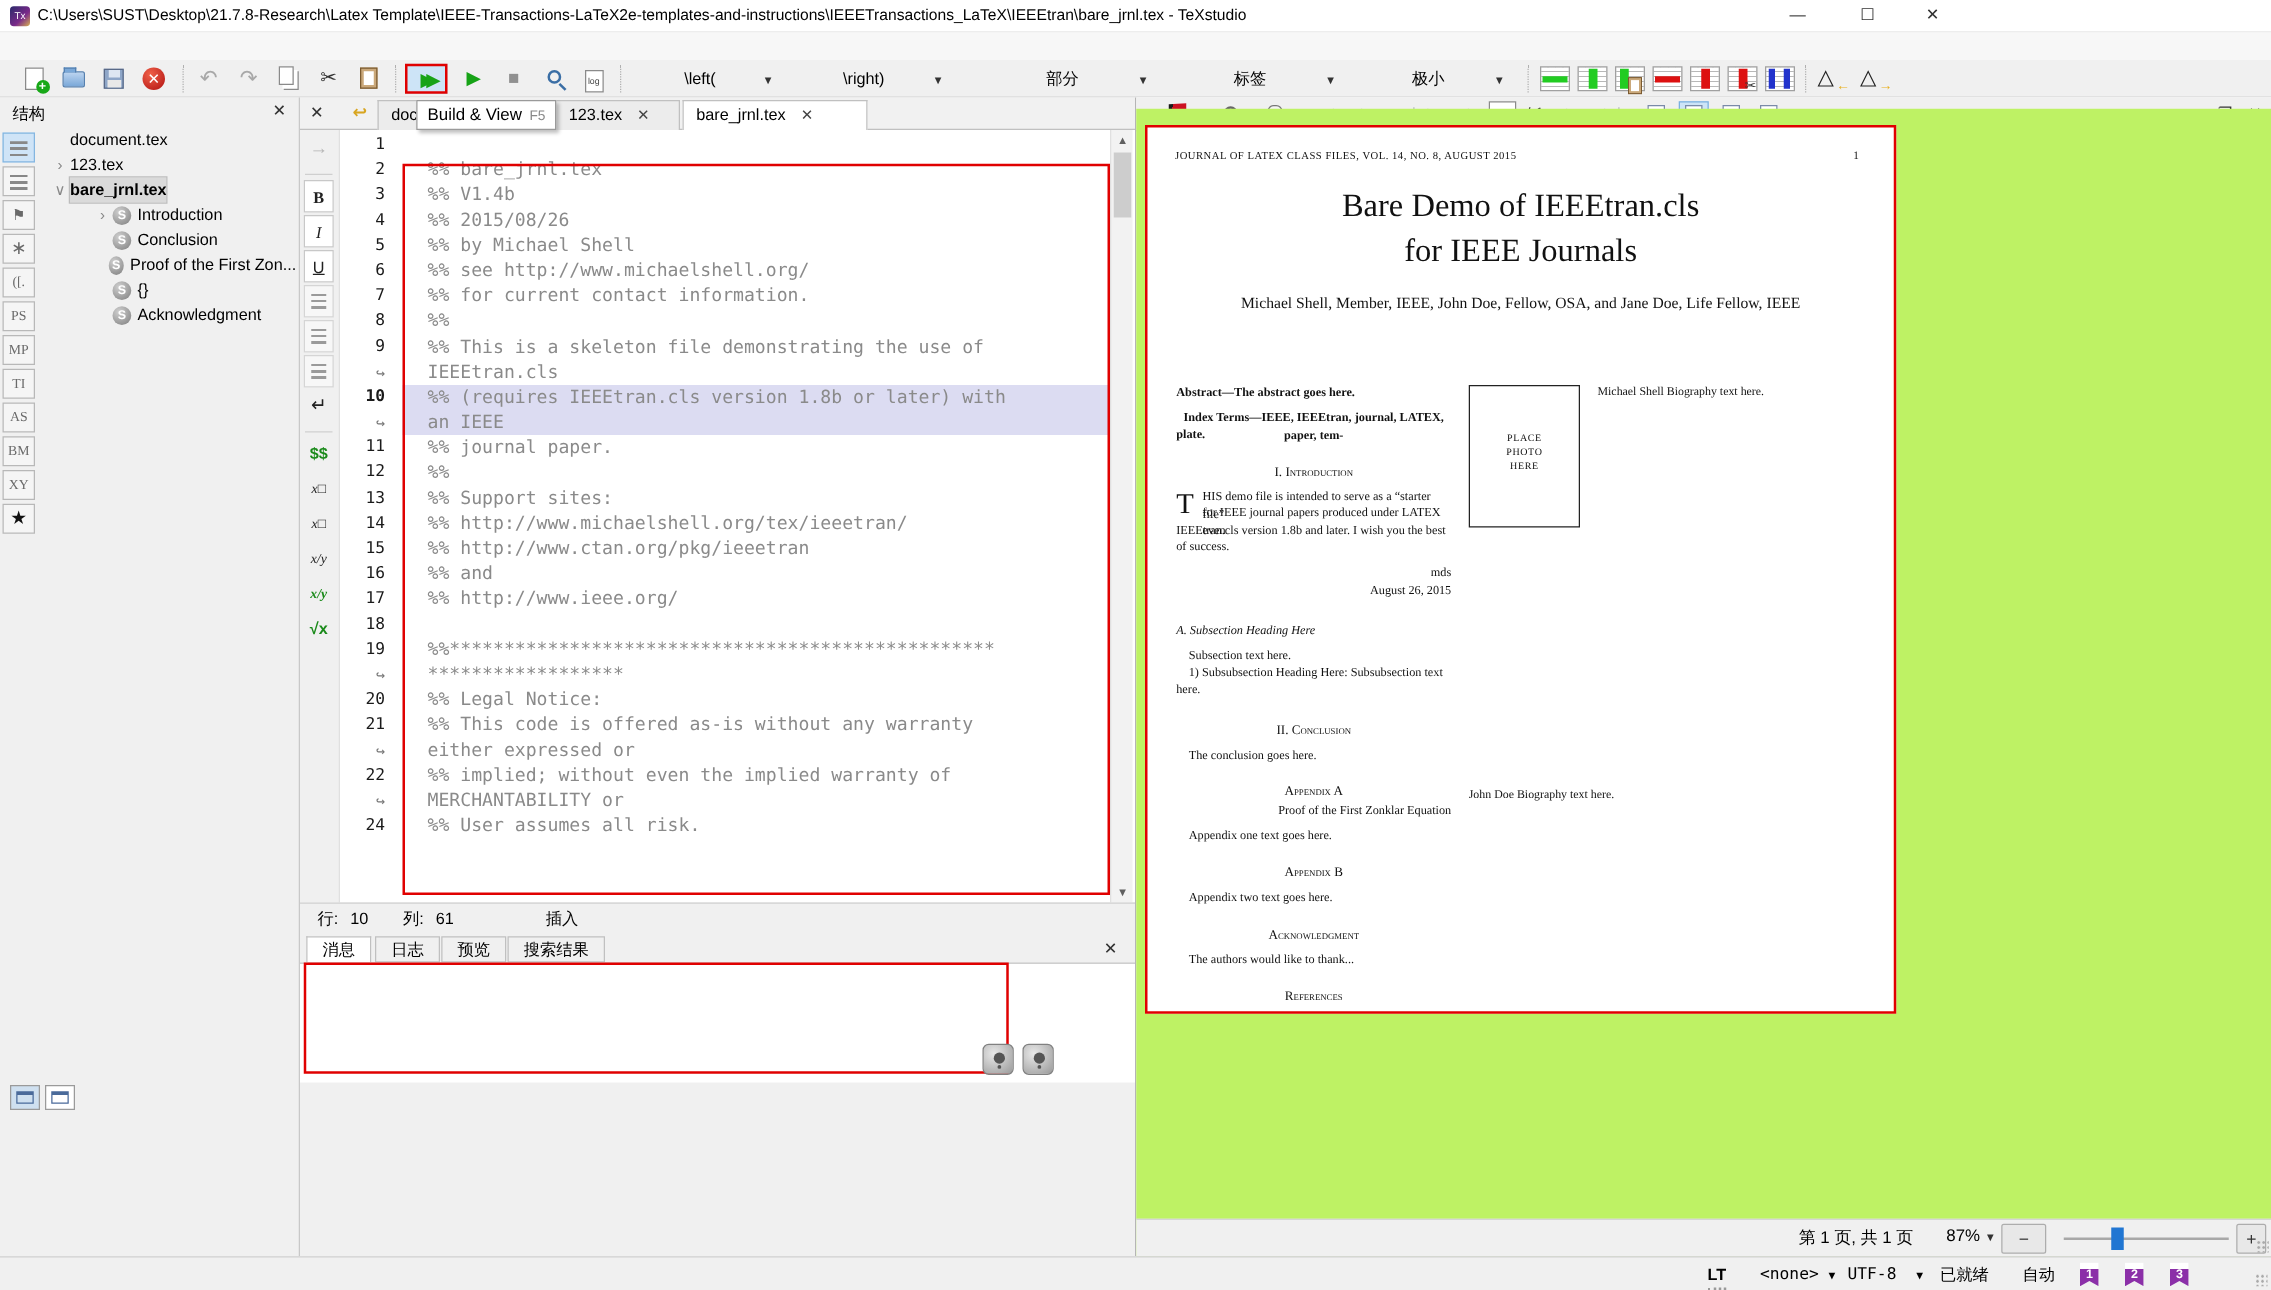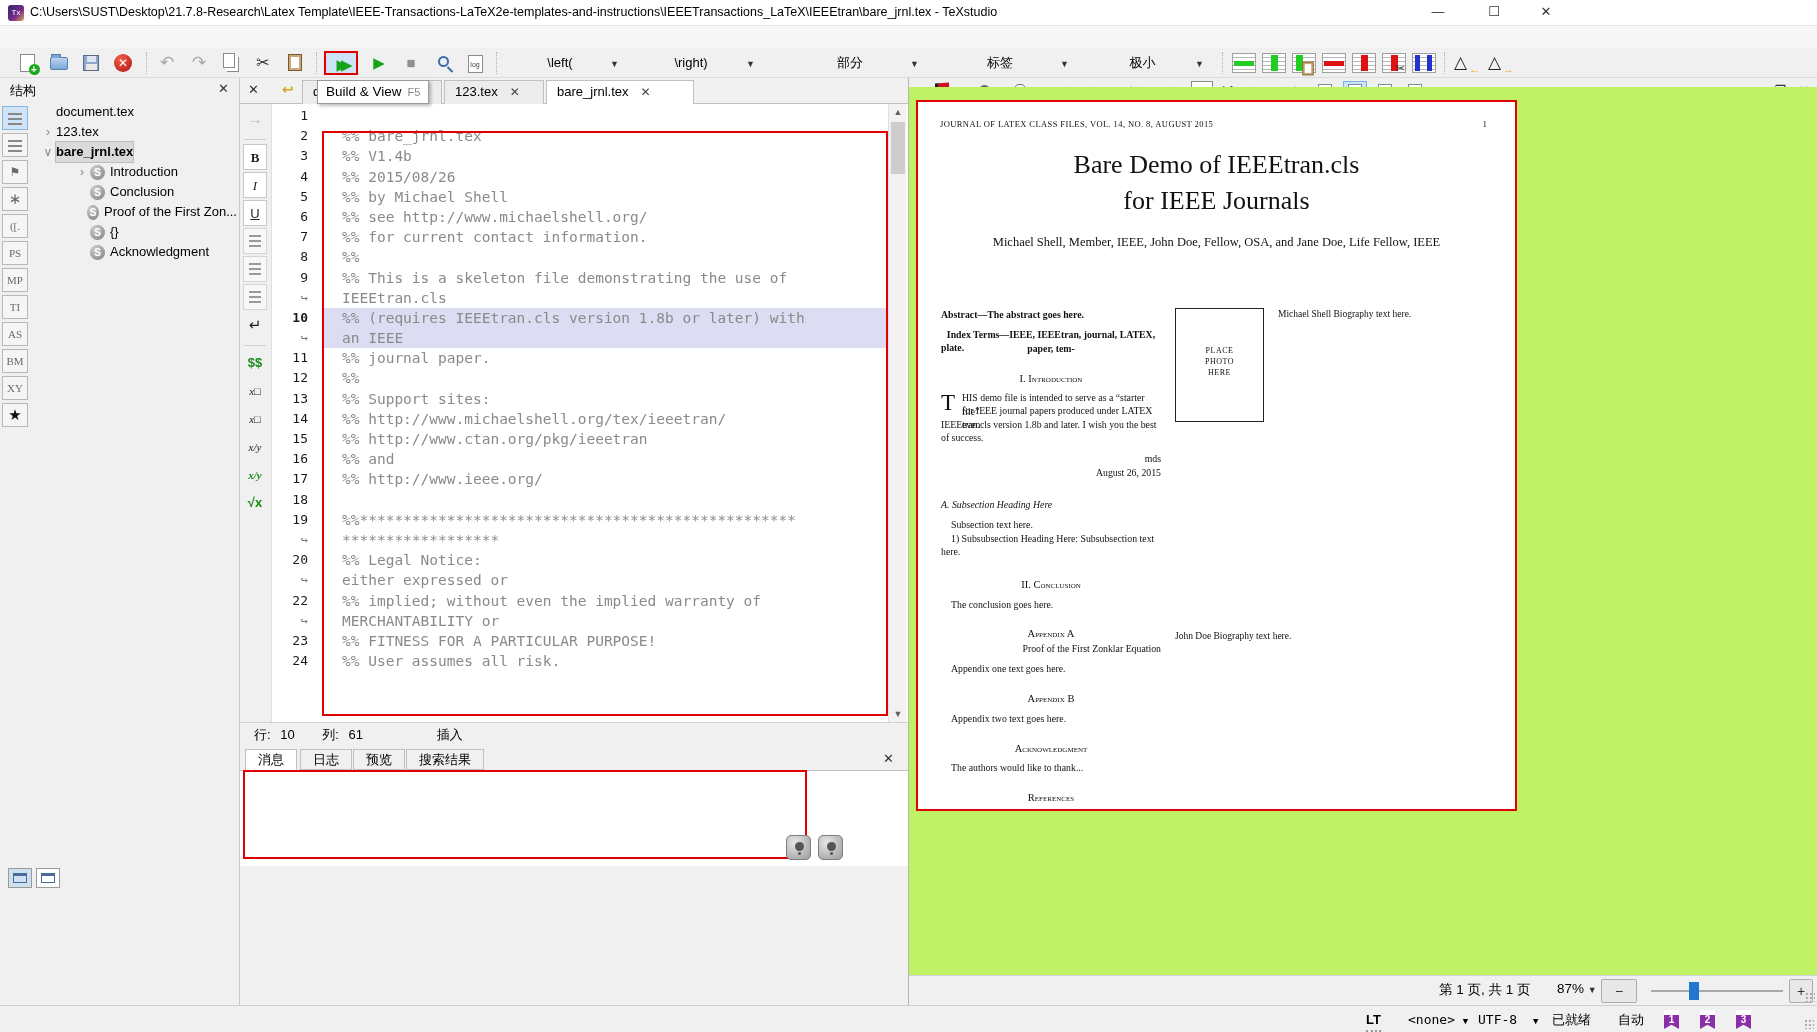--- a/index.html
+++ b/index.html
@@ -74,21 +74,21 @@
   .titem.bold .tlabel { font-weight:bold; }
   .titem.sel .tlabel { background:#dadada; outline:1px solid #bdbdbd; }
 
   
   #tabbar { position:absolute; left:240px; top:78px; width:668px; height:26px; background:#f1f1f1; border-bottom:1px solid #c0c0c0; }
   #tab-close-all { position:absolute; left:8px; top:4px; font-size:13px; color:#333; }
   #tab-back { position:absolute; left:42px; top:3px; color:#d8a520; font-weight:bold; font-size:14px; }
   .tab { position:absolute; top:2px; height:24px; line-height:22px; padding:0 10px; background:#ececec; border:1px solid #c0c0c0; border-bottom:none; font-size:13px; white-space:nowrap; overflow:hidden; }
   .tab.active { background:#fff; height:25px; }
   .tab .tx { margin-left:12px; color:#444; font-size:12px; }
-  #tooltip { position:absolute; left:77px; top:2px; height:24px; background:#fff; border:1px solid #9a9a9a; box-shadow:2px 2px 3px rgba(0,0,0,.25);
+  #tooltip { position:absolute; left:93px; top:2px; height:24px; background:#fff; border:1px solid #9a9a9a; box-shadow:2px 2px 3px rgba(0,0,0,.25);
     padding:0 8px; line-height:22px; font-size:13.5px; z-index:30; white-space:nowrap; }
   #tooltip .fkey { color:#888; font-size:11px; margin-left:6px; }
 
   #editor { position:absolute; left:240px; top:104px; width:668px; height:618px; background:#fff; }
   #estrip { position:absolute; left:0; top:0; width:32px; height:100%; background:#f0f0f0; border-right:1px solid #e0e0e0; }
   .eic { width:30px; height:26px; text-align:center; line-height:26px; font-size:13px; color:#222; margin:2px 0; }
   .eic.dim { color:#b5b5b5; font-size:15px; }
   .eic.hr { height:6px; border-bottom:1px solid #cfcfcf; margin:0 4px 4px; width:22px; }
   .eic.b { font-weight:bold; font-family:"Liberation Serif",serif; border:1px solid #c8c8c8; background:#fff; width:24px; margin-left:3px; }
   .eic.i { font-style:italic; font-family:"Liberation Serif",serif; border:1px solid #c8c8c8; background:#fff; width:24px; margin-left:3px; }
@@ -444,35 +444,35 @@
         <span class="ct">%%**************************************************</span>
       </div>
       <div class="crow wrap">
         <span class="gn">↪</span>
         <span class="ct">******************</span>
       </div>
       <div class="crow">
         <span class="gn">20</span>
         <span class="ct">%% Legal Notice:</span>
       </div>
+      <div class="crow">
+        <span class="gn">21</span>
+        <span class="ct">%% This code is offered as-is without any warranty</span>
+      </div>
       <div class="crow wrap">
         <span class="gn">↪</span>
         <span class="ct">either expressed or</span>
       </div>
       <div class="crow">
         <span class="gn">22</span>
         <span class="ct">%% implied; without even the implied warranty of</span>
       </div>
       <div class="crow wrap">
         <span class="gn">↪</span>
         <span class="ct">MERCHANTABILITY or</span>
-      </div>
-      <div class="crow">
-        <span class="gn">23</span>
-        <span class="ct">%% FITNESS FOR A PARTICULAR PURPOSE!</span>
       </div>
       <div class="crow">
         <span class="gn">24</span>
         <span class="ct">%% User assumes all risk.</span>
       </div>
     </div>
   <div id="code-redrect"></div>
   <div id="escroll">
     <span class="sa" style="top:0">▲</span>
     <span class="thumb"></span>

